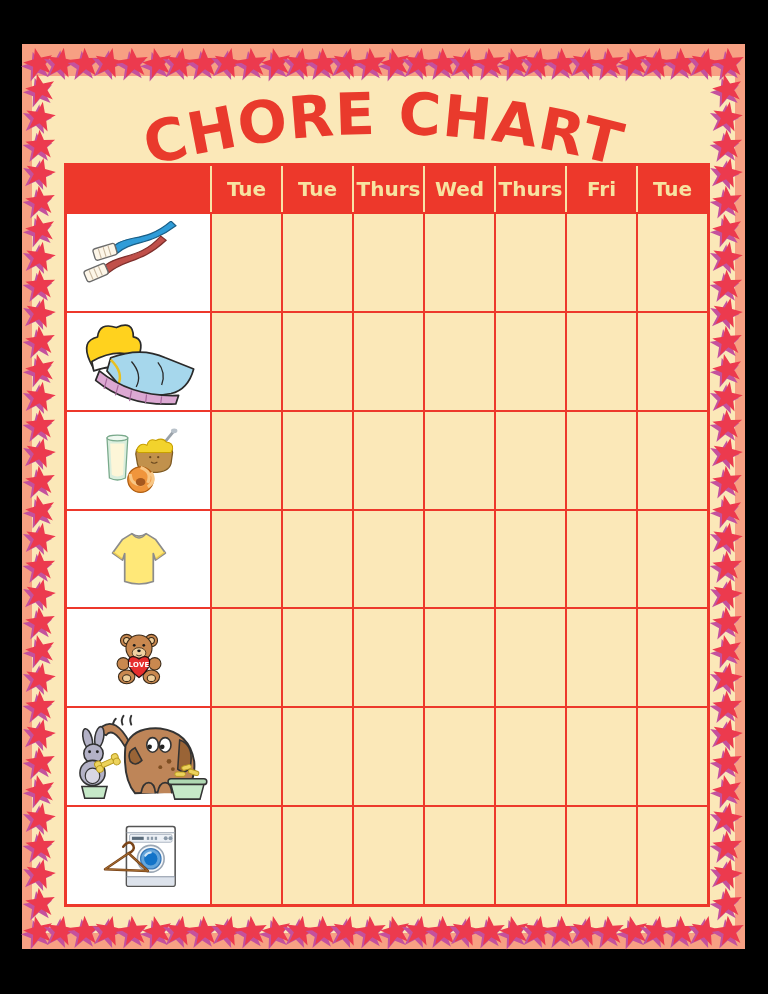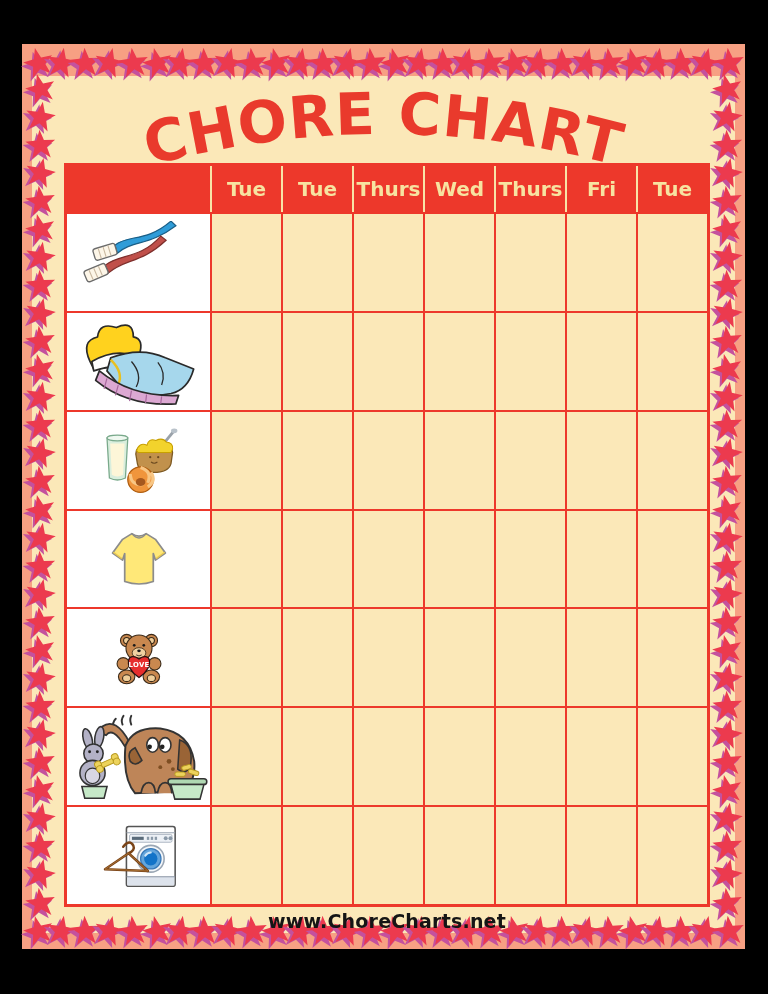--- a/index.html
+++ b/index.html
@@ -748,14 +748,13 @@
     </div>
       <div class="day-cell"></div>
       <div class="day-cell"></div>
       <div class="day-cell"></div>
       <div class="day-cell"></div>
       <div class="day-cell"></div>
       <div class="day-cell"></div>
       <div class="day-cell"></div>
   </div>
 
-  <div class="footer">www.ChoreCharts.net</div>
 </div>
 
 </body></html>

